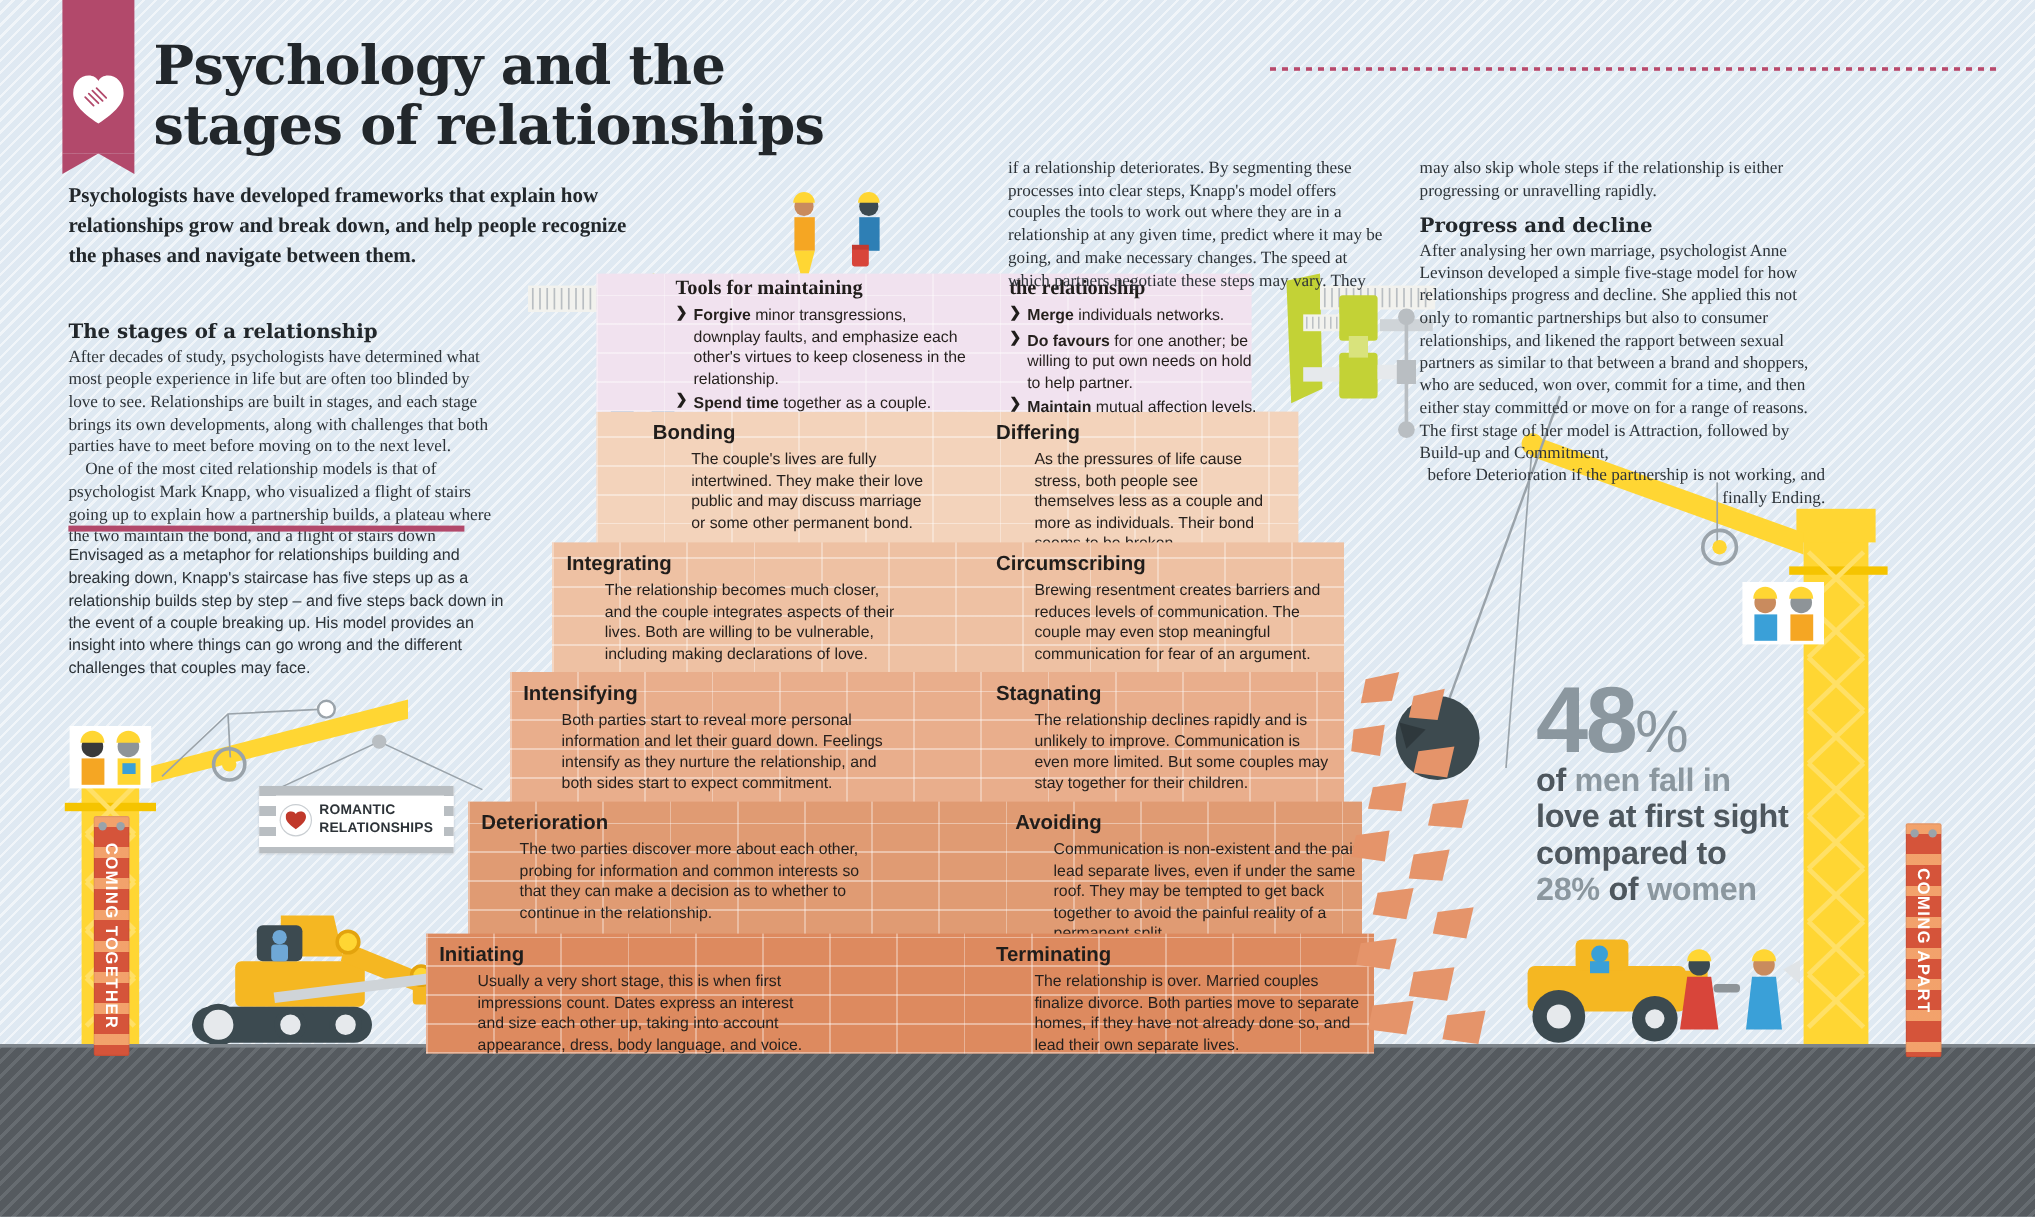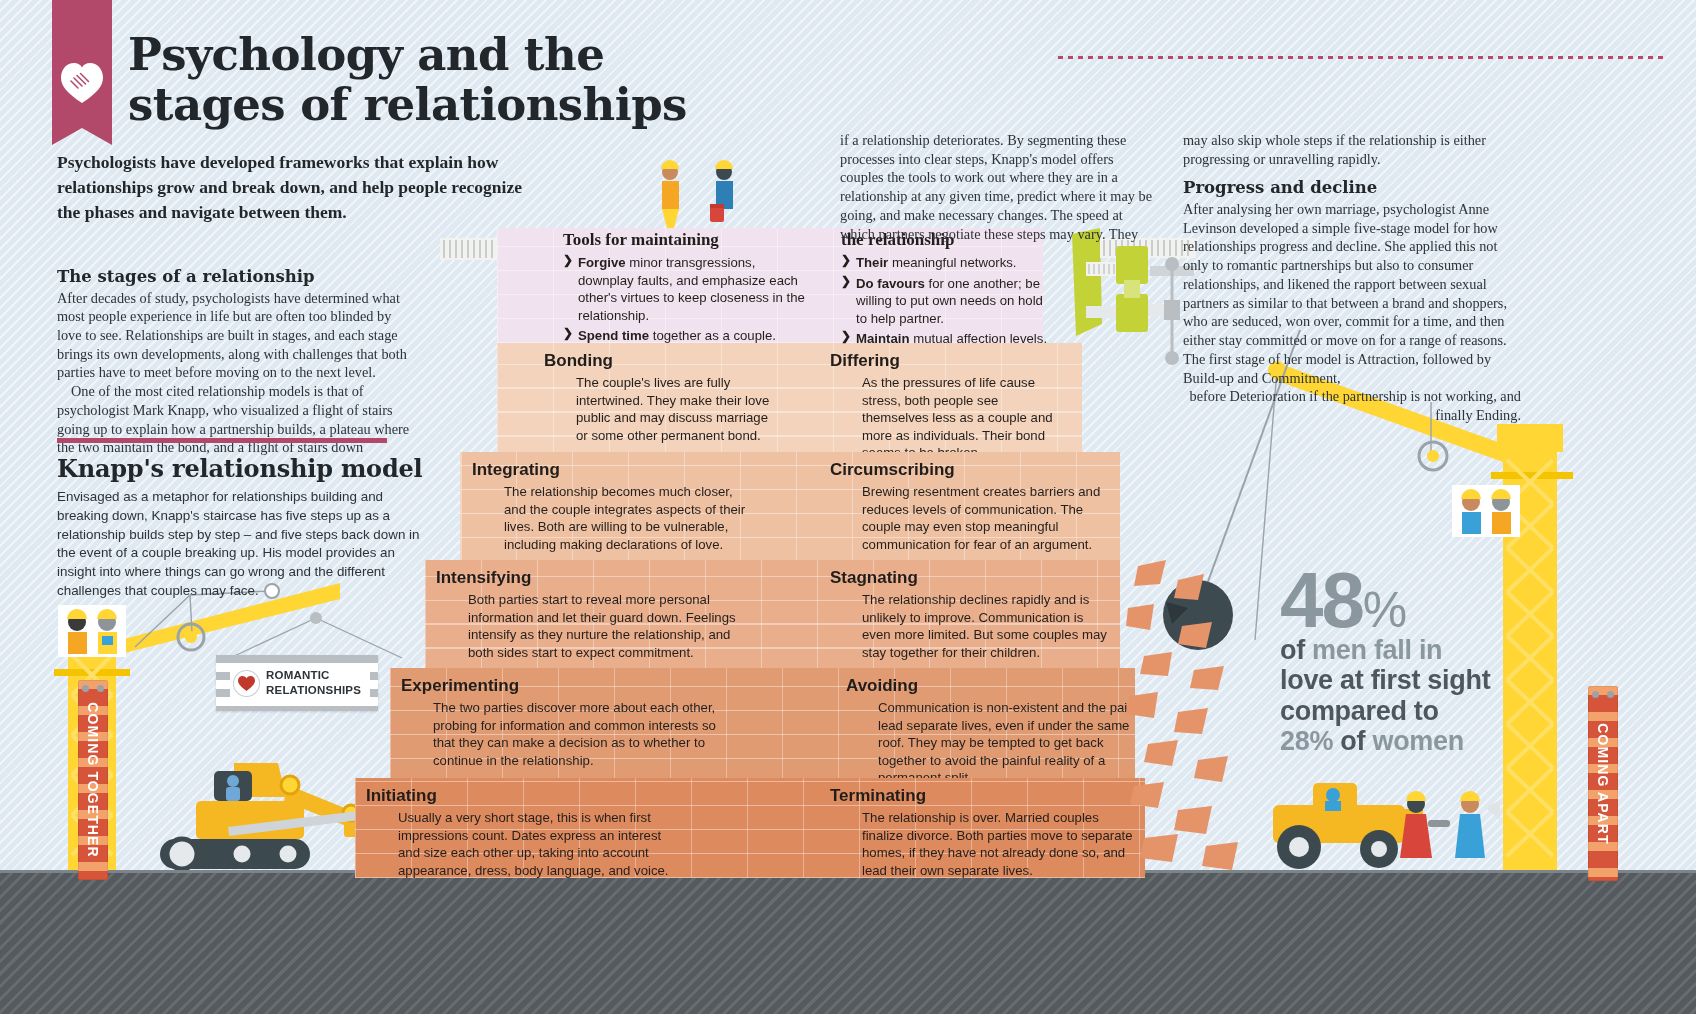--- a/index.html
+++ b/index.html
@@ -348,21 +348,21 @@
           <h4>Intensifying</h4>
           <p>Both parties start to reveal more personal information and let their guard down. Feelings intensify as they nurture the relationship, and both sides start to expect commitment.</p>
         </div>
         <div class="cellR" style="left: 405px; top: 8px; width: 280px;">
           <h4>Stagnating</h4>
           <p>The relationship declines rapidly and is unlikely to improve. Communication is even more limited. But some couples may stay together for their children.</p>
         </div>
       </div>
       <div class="tier brick" style="left: 390px; top: 668px; width: 745px; height: 115px; background-color: rgb(224, 155, 115);">
         <div class="cellL" style="left: 11px; top: 8px; width: 315px;">
-          <h4>Experimenting</h4>
+          <h4>Deterioration</h4>
           <p>The two parties discover more about each other, probing for information and common interests so that they can make a decision as to whether to continue in the relationship.</p>
         </div>
         <div class="cellR" style="left: 456px; top: 8px; width: 305px;">
           <h4>Avoiding</h4>
           <p>Communication is non-existent and the pair lead separate lives, even if under the same roof. They may be tempted to get back together to avoid the painful reality of a permanent split.</p>
         </div>
       </div>
       <div class="tier brick" style="left: 355px; top: 778px; width: 790px; height: 100px; background-color: rgb(221, 138, 95);">
         <div class="cellL" style="left: 11px; top: 8px; width: 320px;">
           <h4>Initiating</h4>
@@ -386,21 +386,21 @@
           </li>
           <li>
             <b>Spend time</b><span> together as a couple.</span>
           </li>
         </ul>
       </div>
       <div style="position:absolute;left:344px;top:2px;width:210px;">
         <h4>the relationship</h4>
         <ul>
           <li>
-            <b>Their</b><span> meaningful networks.</span>
+            <b>Merge</b><span> individuals networks.</span>
           </li>
           <li>
             <b>Do favours</b><span> for one another; be willing to put own needs on hold to help partner.</span>
           </li>
           <li>
             <b>Maintain</b><span> mutual affection levels.</span>
           </li>
         </ul>
       </div>
     </div>
@@ -481,21 +481,20 @@
     <p>may also skip whole steps if the relationship is either progressing or unravelling rapidly.</p>
     <h3 style="margin-top:9px;">Progress and decline</h3>
     <p>After analysing her own marriage, psychologist Anne Levinson developed a simple five-stage model for how relationships progress and decline. She applied this not only to romantic partnerships but also to consumer relationships, and likened the rapport between sexual partners as similar to that between a brand and shoppers, who are seduced, won over, commit for a time, and then either stay committed or move on for a range of reasons. The first stage of her model is Attraction, followed by Build-up and Commitment,</p>
     <div class="tapered">
       <p>before Deterioration if the partnership is not working, and finally Ending.</p>
     </div>
   </div>
 
   <div class="knapp">
     <div class="bar"></div>
-    <h2>Knapp's relationship model</h2>
     <p>Envisaged as a metaphor for relationships building and breaking down, Knapp's staircase has five steps up as a relationship builds step by step – and five steps back down in the event of a couple breaking up. His model provides an insight into where things can go wrong and the different challenges that couples may face.</p>
   </div>
 
   <div class="stat">
     <div class="num"><span>48</span><span class="pc">%</span></div>
     <div class="line"><span class="dk">of </span><span>men fall in</span></div>
     <div class="line dk">love at first sight</div>
     <div class="line dk">compared to</div>
     <div class="line"><span>28% </span><span class="dk">of </span><span>women</span></div>
   </div>

